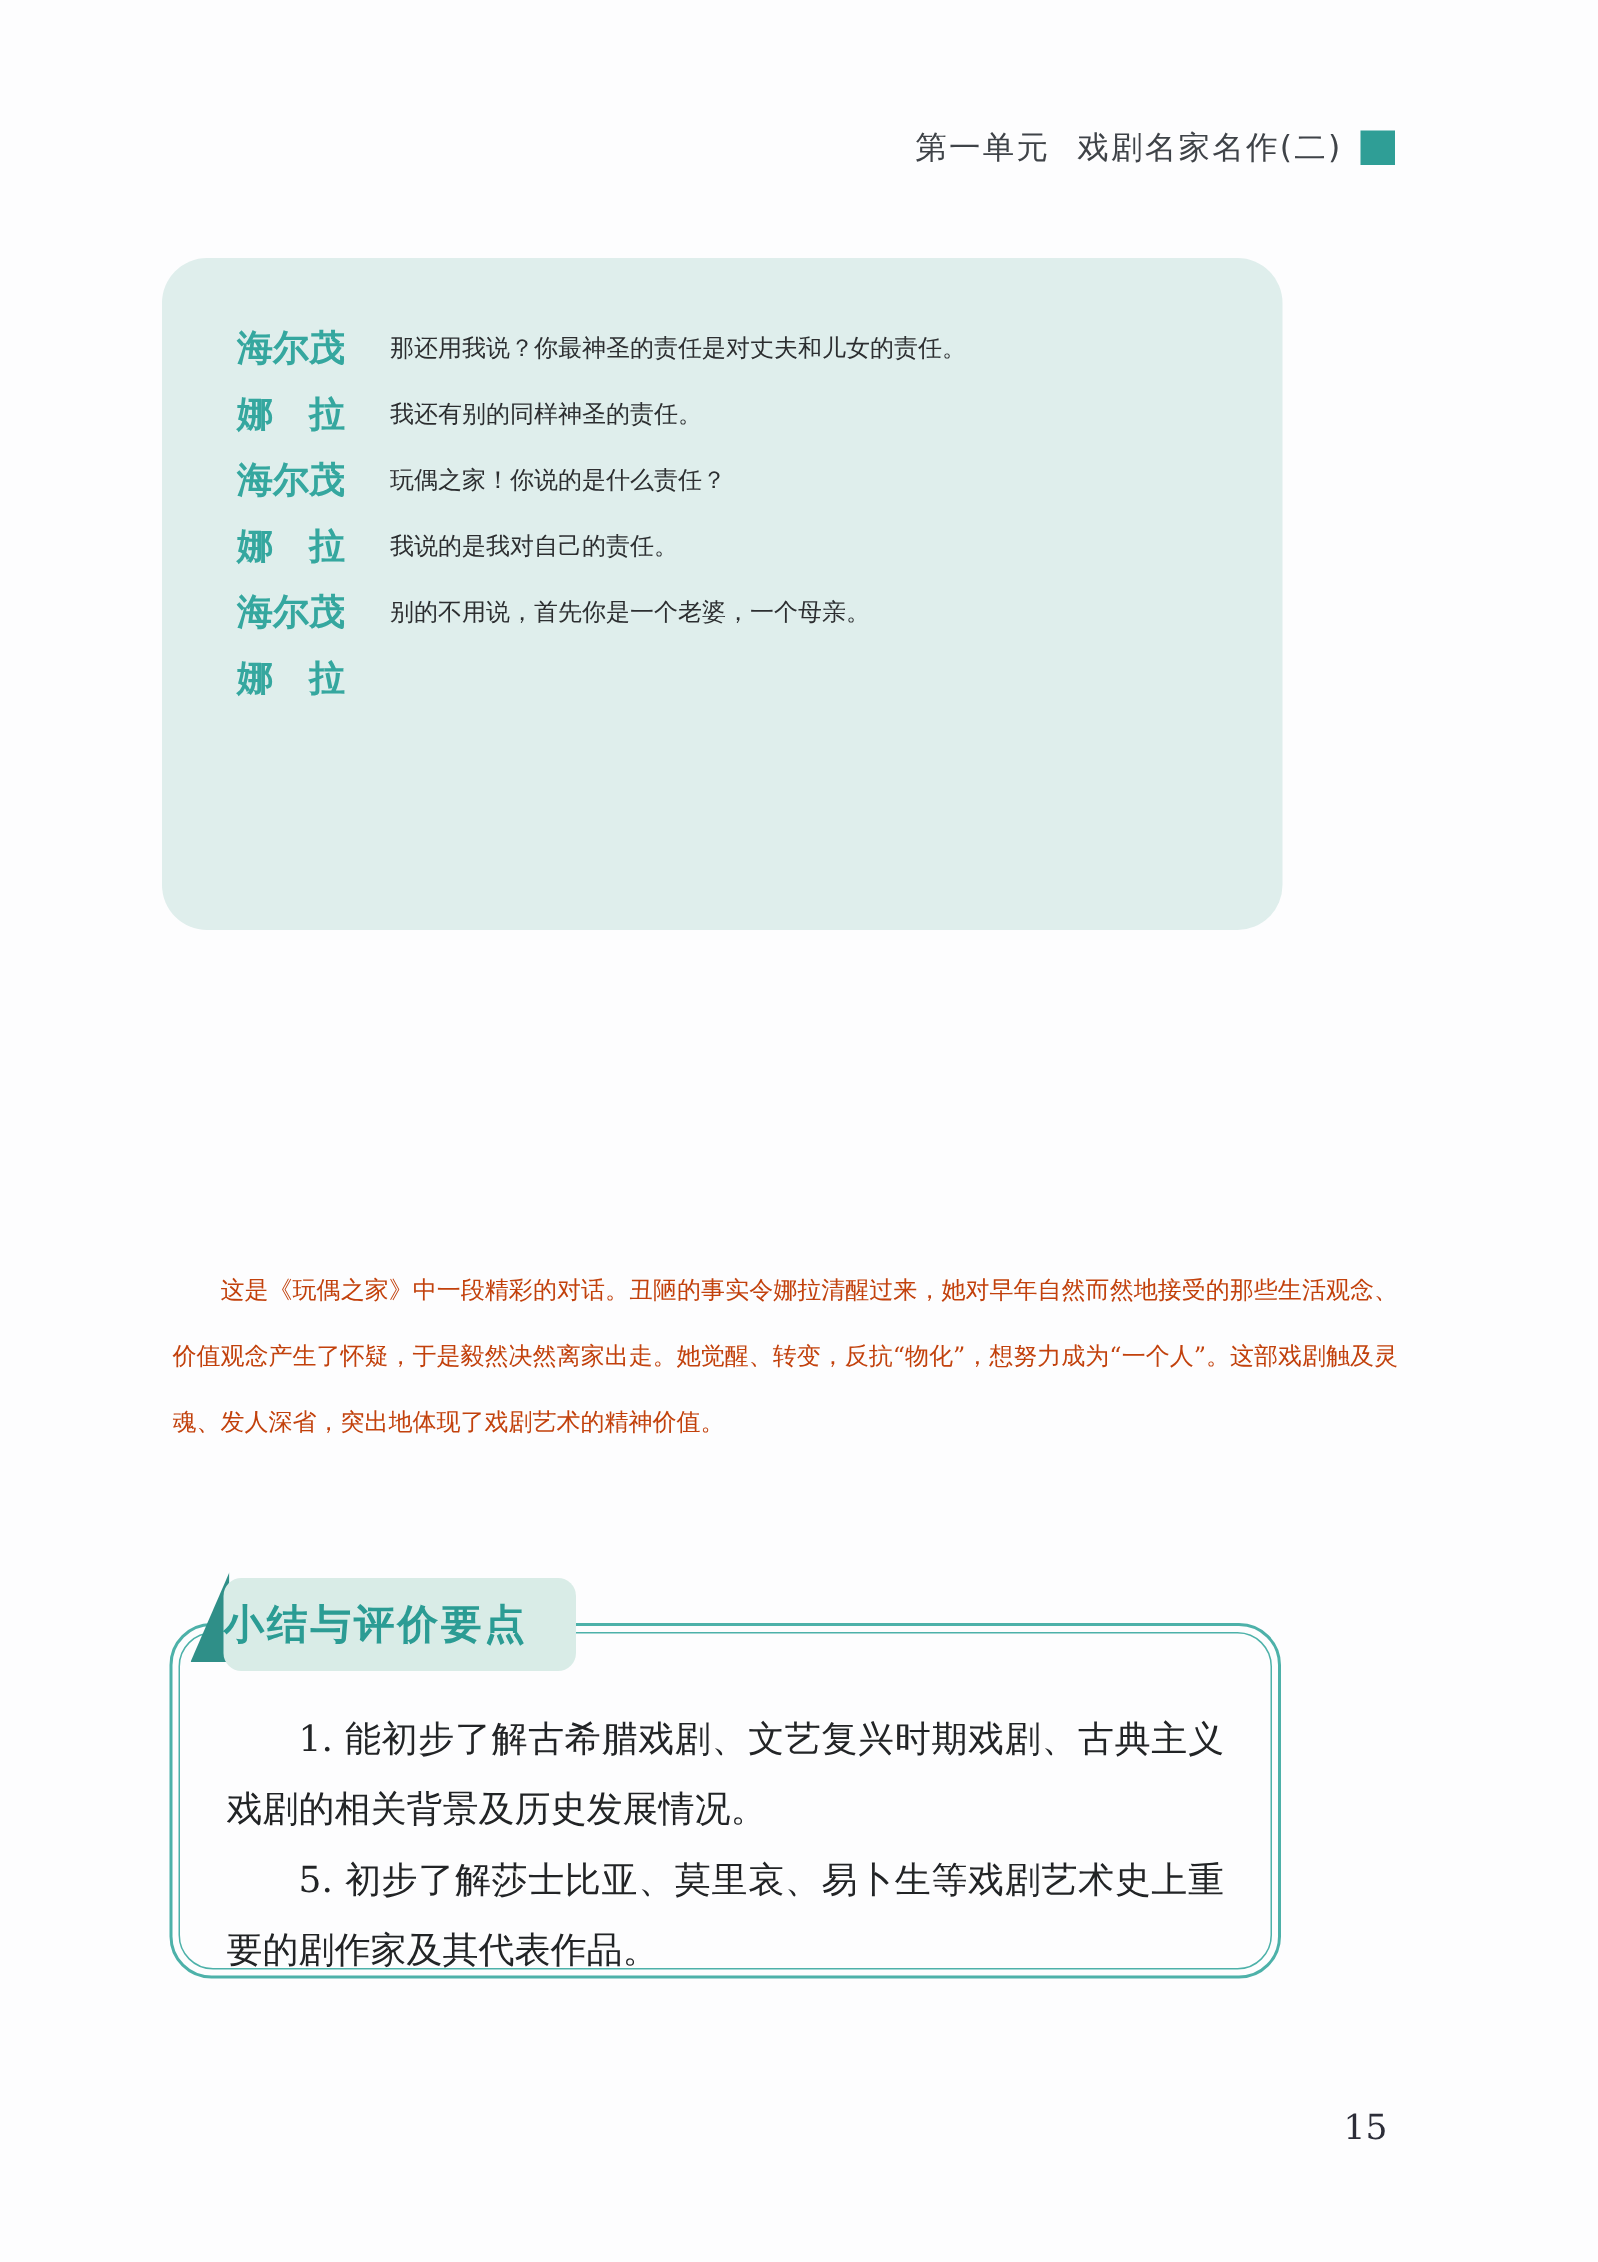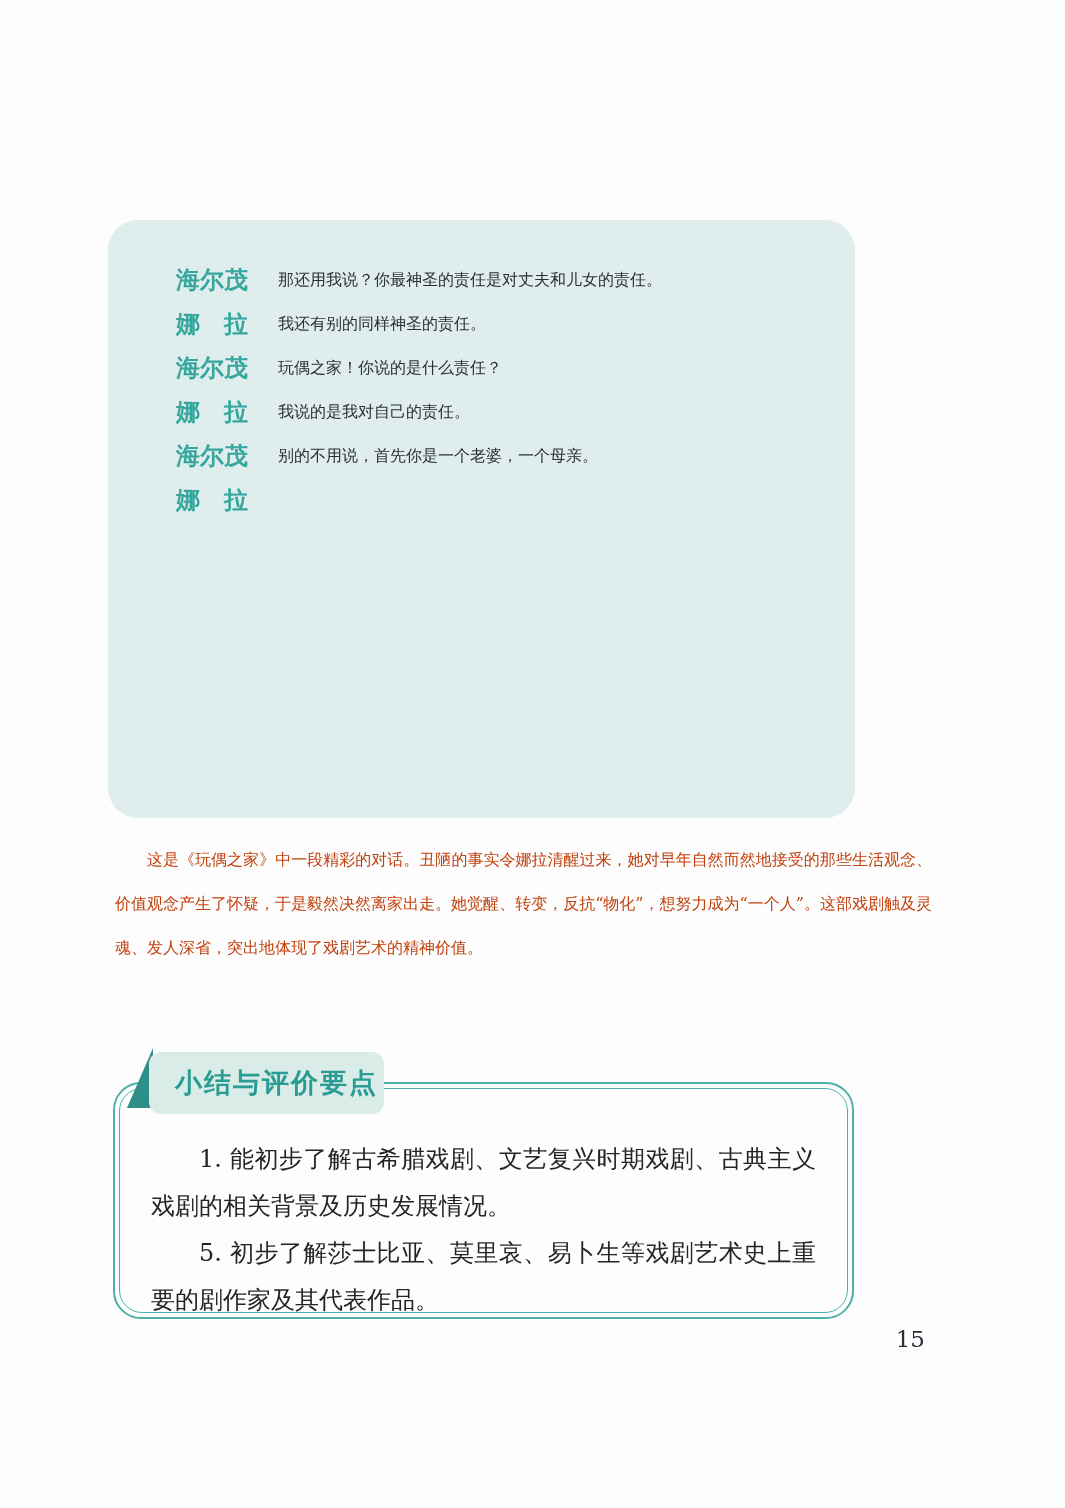--- a/index.html
+++ b/index.html
@@ -43,26 +43,25 @@
     height: 23px;
     background: #2f9e96;
   }
 
   
   .dialogue-panel {
     position: absolute;
     left: 108px;
     top: 172px;
     width: 747px;
-    height: 598px;
+    height: 448px;
     background: #dfeeec;
     border-radius: 30px;
     box-sizing: border-box;
-    padding: 38px 34px 0 68px;
-    margin-top: 48px;
+    padding: 38px 34px 0 50px;
   }
   .dlg-row {
     display: flex;
     align-items: flex-start;
   }
   .dlg-speaker {
     flex: 0 0 82px;
     margin-right: 20px;
     color: #35a79f;
     font-weight: bold;
@@ -126,21 +125,20 @@
   .summary-tab {
     position: absolute;
     left: 34px;
     top: -32px;
     width: 235px;
     height: 62px;
     background: #d9ece7;
     border-radius: 12px;
     display: flex;
     align-items: center;
-    padding-left: 26px;
     box-sizing: border-box;
   }
   .summary-tab-title {
     font-size: 27px;
     font-weight: bold;
     color: #2b9c94;
     letter-spacing: 2px;
     font-family: "DejaVu Sans", sans-serif;
   }
   .summary-content {
@@ -154,32 +152,38 @@
     line-height: 47px;
     color: #222426;
     font-family: "DejaVu Serif", serif;
     text-align: justify;
     text-indent: 2em;
   }
 
   
   .folio {
     position: absolute;
-    top: 1326px;
+    top: 1406px;
     right: 140px;
     font-size: 23px;
     color: #2c2d38;
     font-family: "DejaVu Serif", serif;
   }
 </style>
 </head>
 <body>
 
 <div class="page">
 
+  <div class="running-head">
+    <div class="running-head-text">
+      <span class="unit">第一单元</span><span>戏剧名家名作(二)</span>
+    </div>
+    <div class="running-head-square"></div>
+  </div>
 
   <div class="dialogue-panel">
     <div class="dlg-row">
       <div class="dlg-speaker">海尔茂</div>
       <div class="dlg-text">那还用我说？你最神圣的责任是对丈夫和儿女的责任。</div>
     </div>
     <div class="dlg-row">
       <div class="dlg-speaker">娜　拉</div>
       <div class="dlg-text">我还有别的同样神圣的责任。</div>
     </div>

